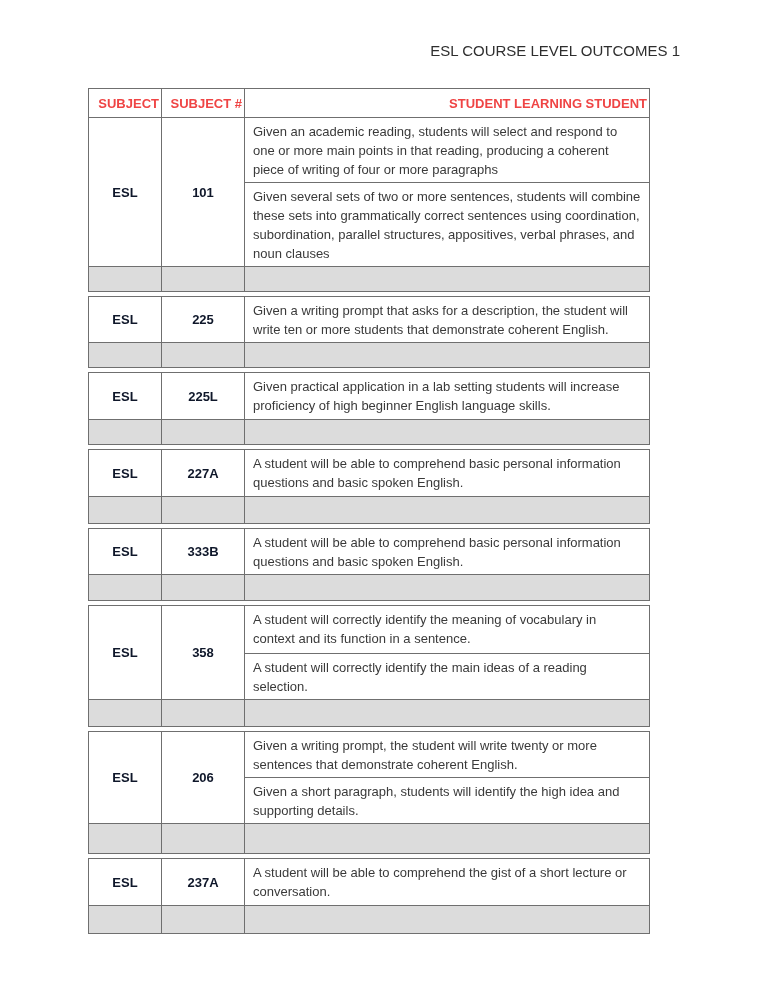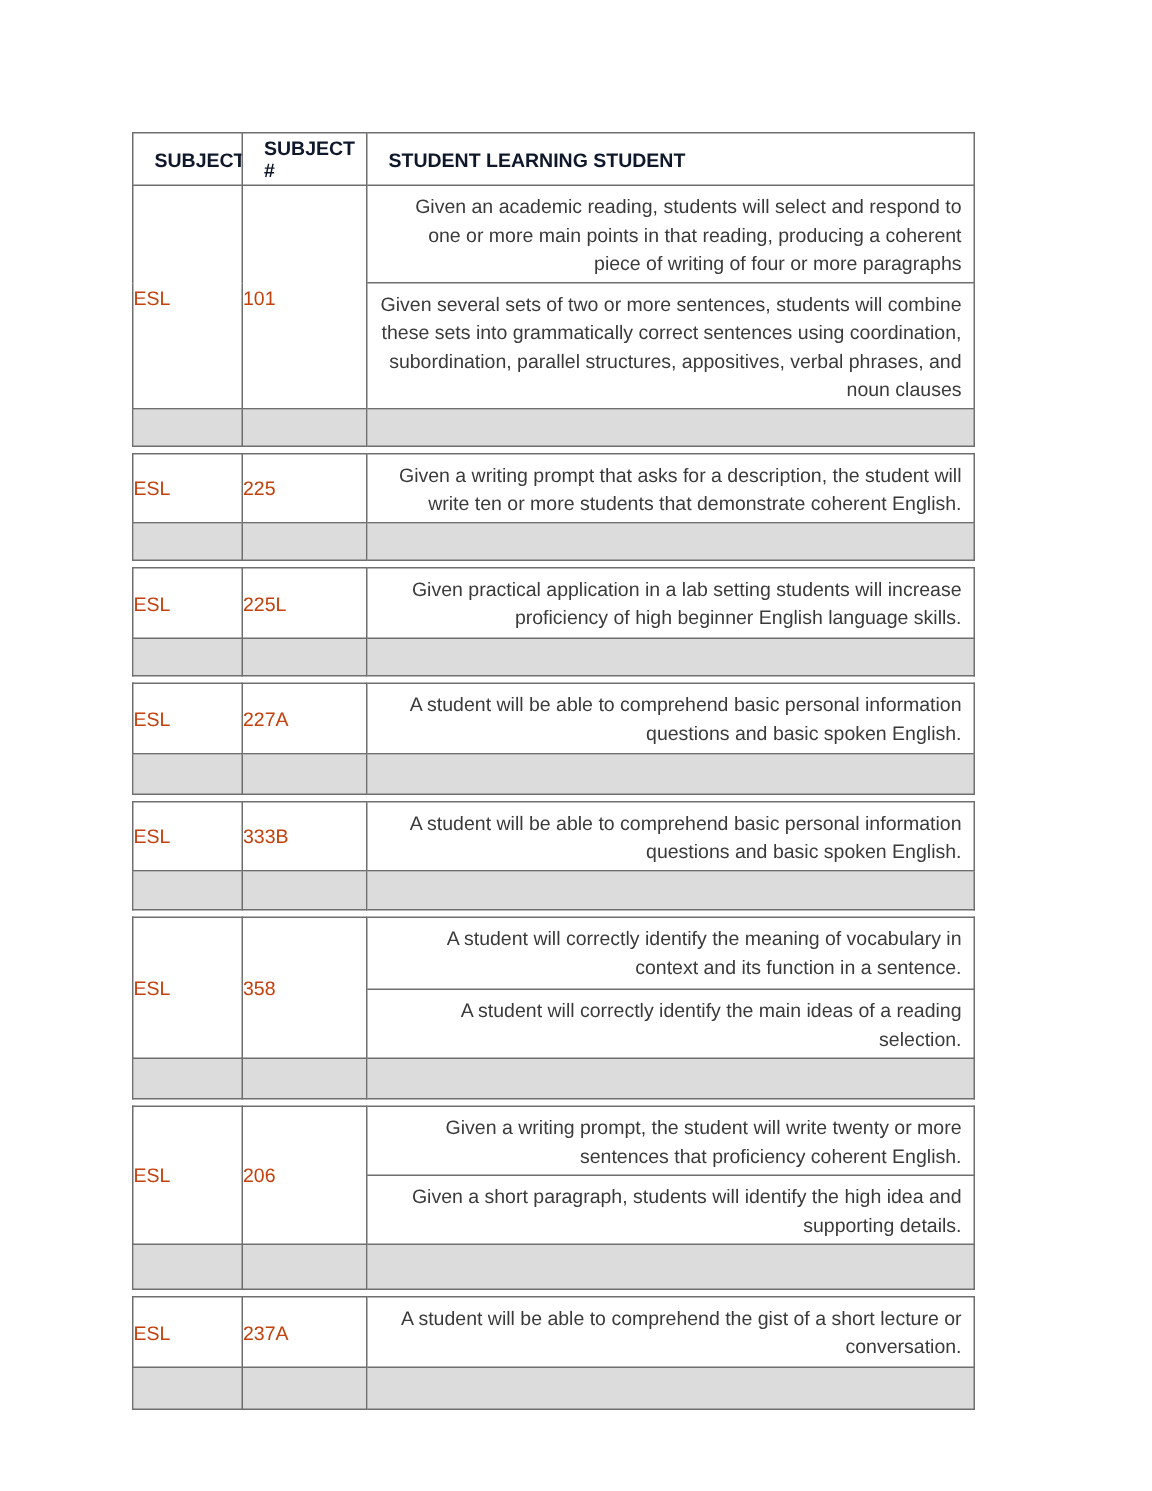--- a/index.html
+++ b/index.html
@@ -41,46 +41,48 @@
   col.c2 { width: 83px; }
   col.c3 { width: 405px; }
   td, th {
     border: 1px solid #6f6f6f;
     font-size: 13px;
     padding: 0;
     overflow: hidden;
   }
   th {
     font-weight: bold;
-    text-align: left;
+    text-align: right;
+    vertical-align: middle;
+    color: #ef4444;
+    padding: 2px 2px;
+  }
+  td.subj, td.num {
+    text-align: center;
     vertical-align: middle;
     color: #0f172a;
-    padding: 2px 14px;
-  }
-  td.subj, td.num {
-    text-align: left;
-    vertical-align: middle;
-    color: #c2410c;
+    font-weight: bold;
   }
   td.out {
     vertical-align: top;
-    text-align: right;
+    text-align: left;
     line-height: 19px;
     padding: 4px 8px 3px 8px;
     color: #3a3a3a;
   }
   tr.spacer td {
     background: #dcdcdc;
   }
 </style>
 </head>
 <body>
 
 <div class="page">
 
+  <div class="doc-header">ESL COURSE LEVEL OUTCOMES 1</div>
 
   <div class="table-area">
 
     <table class="block">
       <colgroup>
           <col class="c1">
           <col class="c2">
           <col class="c3">
         </colgroup>
       <tbody>
@@ -211,21 +213,21 @@
     <table class="block">
       <colgroup>
           <col class="c1">
           <col class="c2">
           <col class="c3">
         </colgroup>
       <tbody>
           <tr style="height:44px">
         <td class="subj" rowspan="2">ESL</td>
         <td class="num" rowspan="2">206</td>
-        <td class="out">Given a writing prompt, the student will write twenty or more sentences that proficiency coherent English.</td>
+        <td class="out">Given a writing prompt, the student will write twenty or more sentences that demonstrate coherent English.</td>
       </tr>
       <tr style="height:43px">
         <td class="out">Given a short paragraph, students will identify the high idea and supporting details.</td>
       </tr>
       <tr class="spacer" style="height:30px">
         <td></td>
         <td></td>
         <td></td>
       </tr>
     </tbody>

